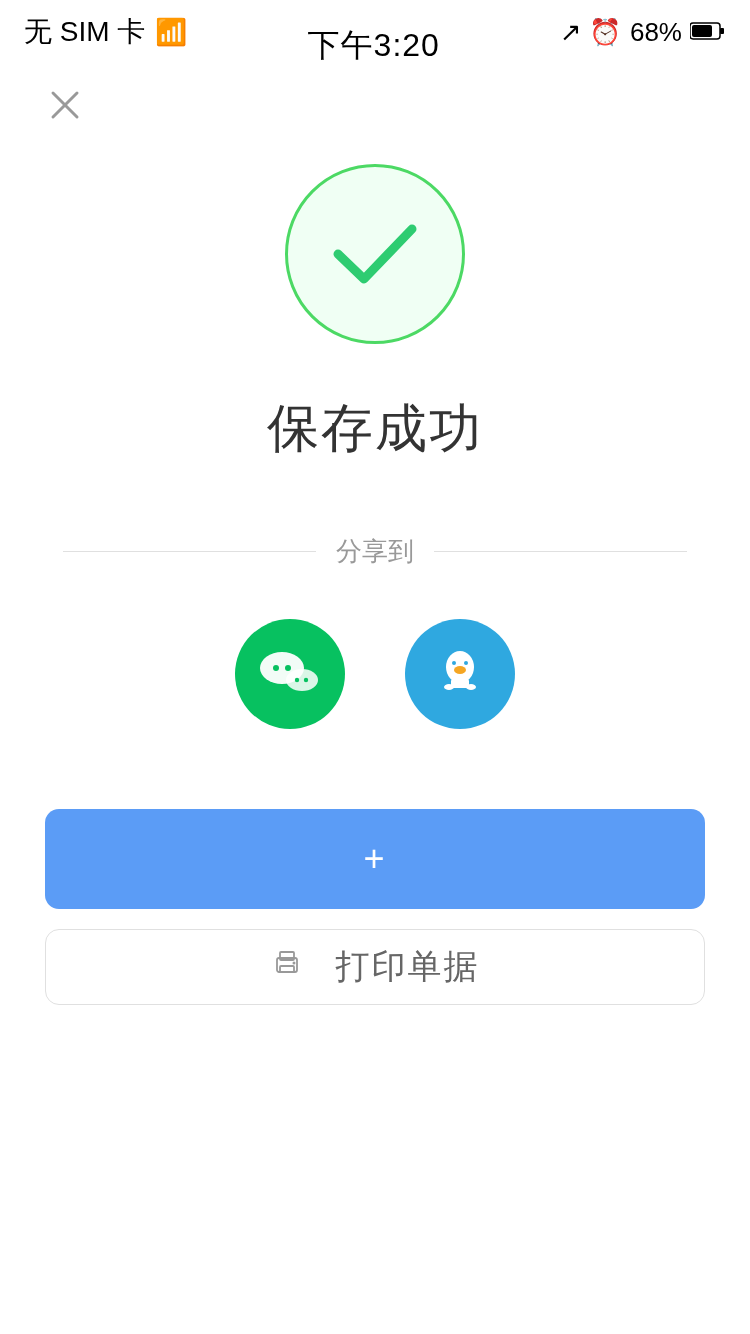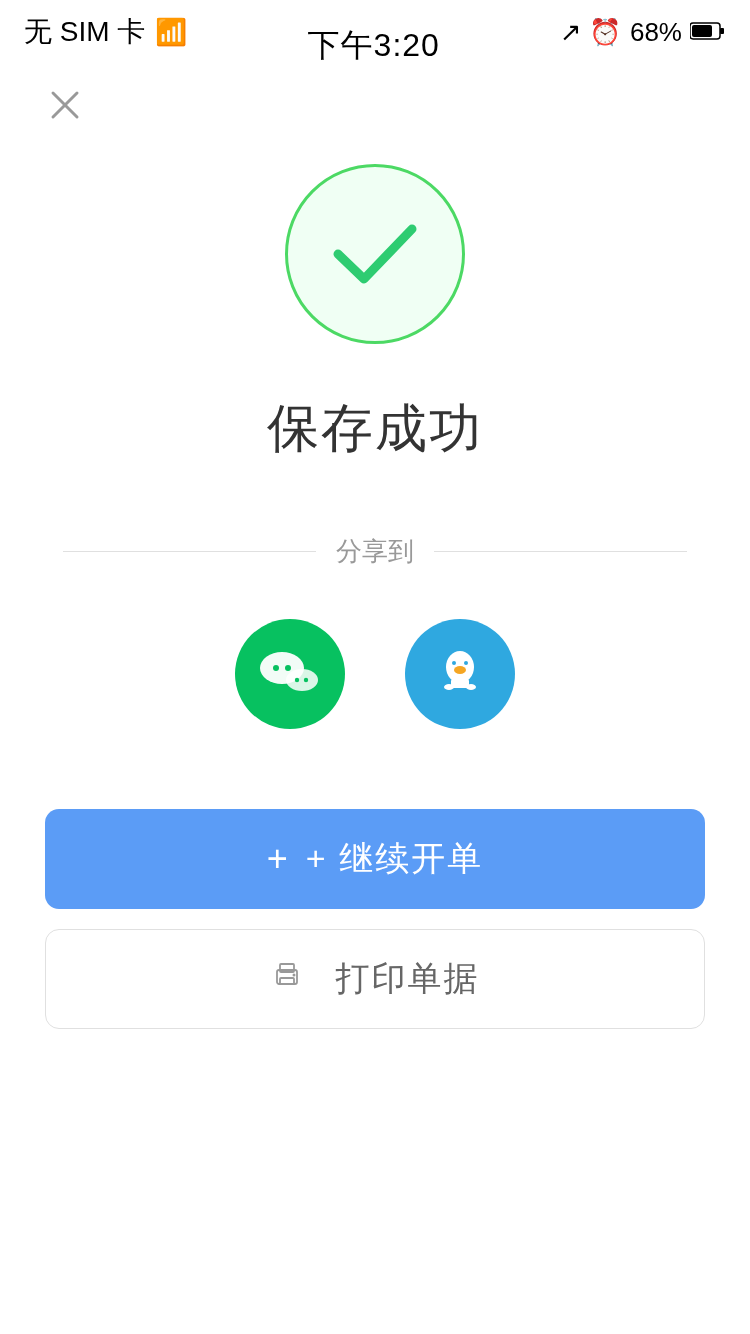--- a/index.html
+++ b/index.html
@@ -202,21 +202,21 @@
     }
 
     .btn-primary .plus-icon {
       font-size: 36px;
       color: #fff;
       font-weight: 300;
     }
 
     .btn-secondary {
       width: 100%;
-      height: 100px;
+      height: 76px;
       border-radius: 14px;
       background: #fff;
       border: 1.5px solid #e0e0e0;
       display: flex;
       align-items: center;
       justify-content: center;
       gap: 33px;
       cursor: pointer;
       font-size: 34px;
       color: #666;
@@ -303,21 +303,20 @@
           <ellipse cx="42" cy="44" rx="5" ry="3" fill="white"></ellipse>
           <ellipse cx="31" cy="27" rx="6" ry="4" fill="#f5a623"></ellipse>
         </svg>
       </button>
     </div>
 
     <div class="action-buttons">
 
       <button class="btn-primary">
         <span class="plus-icon">+</span>
-        <span>+ 继续开单</span>
       </button>
 
       <button class="btn-secondary">
         <span class="btn-icon">
           <svg width="32" height="32" viewBox="0 0 32 32" fill="none">
             <rect x="6" y="10" width="20" height="14" rx="2" stroke="#999" stroke-width="1.8" fill="none"></rect>
             <rect x="9" y="4" width="14" height="8" rx="1" stroke="#999" stroke-width="1.8" fill="none"></rect>
             <rect x="9" y="18" width="14" height="6" rx="1" stroke="#999" stroke-width="1.8" fill="none"></rect>
             <circle cx="23" cy="15" r="1.5" fill="#999"></circle>
           </svg>

